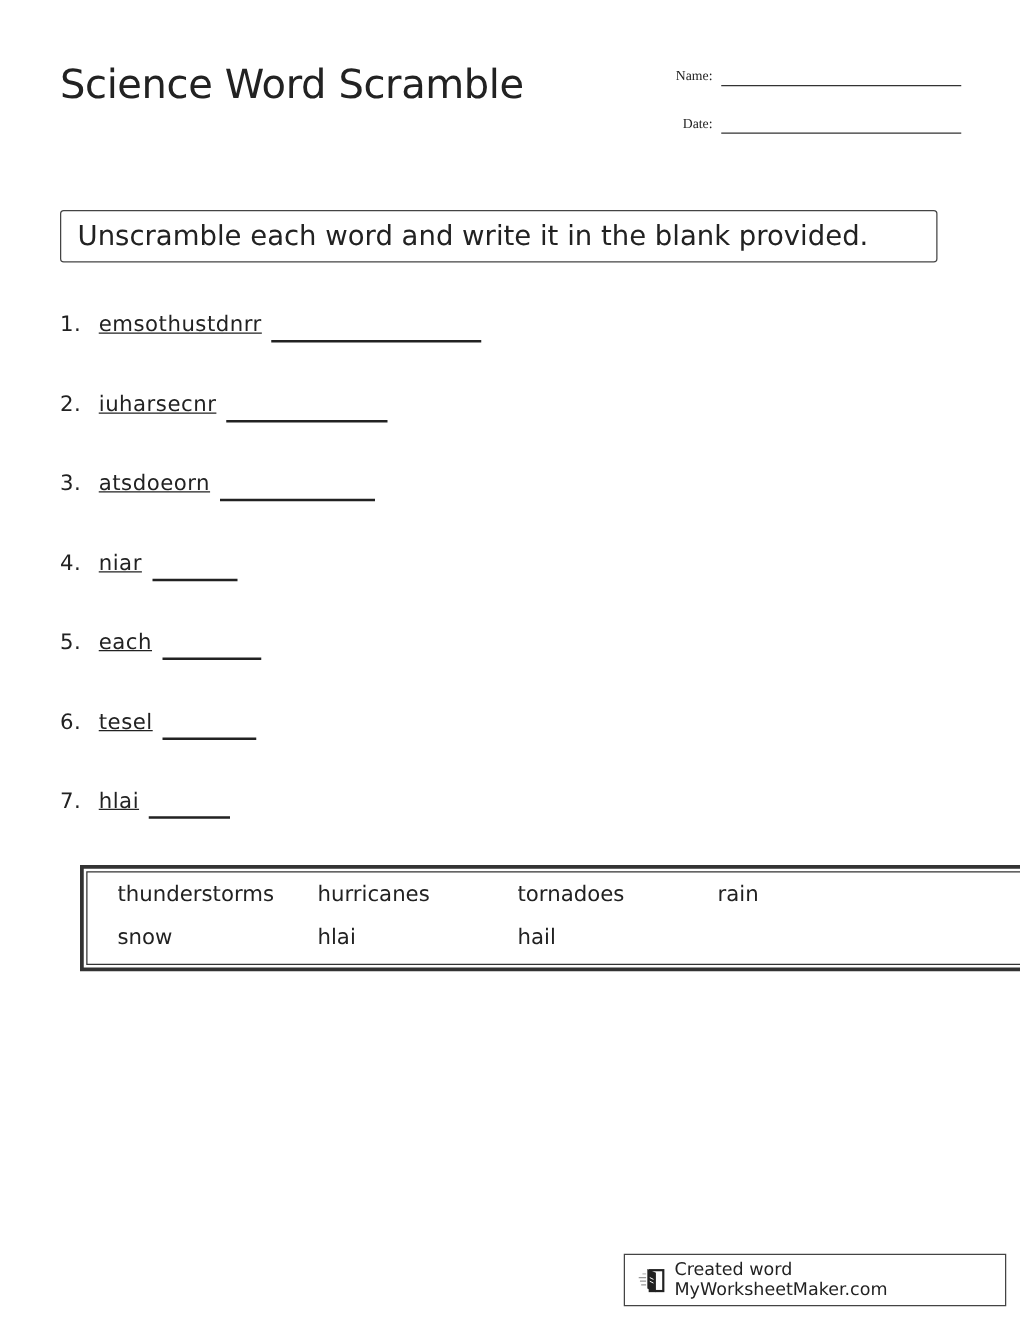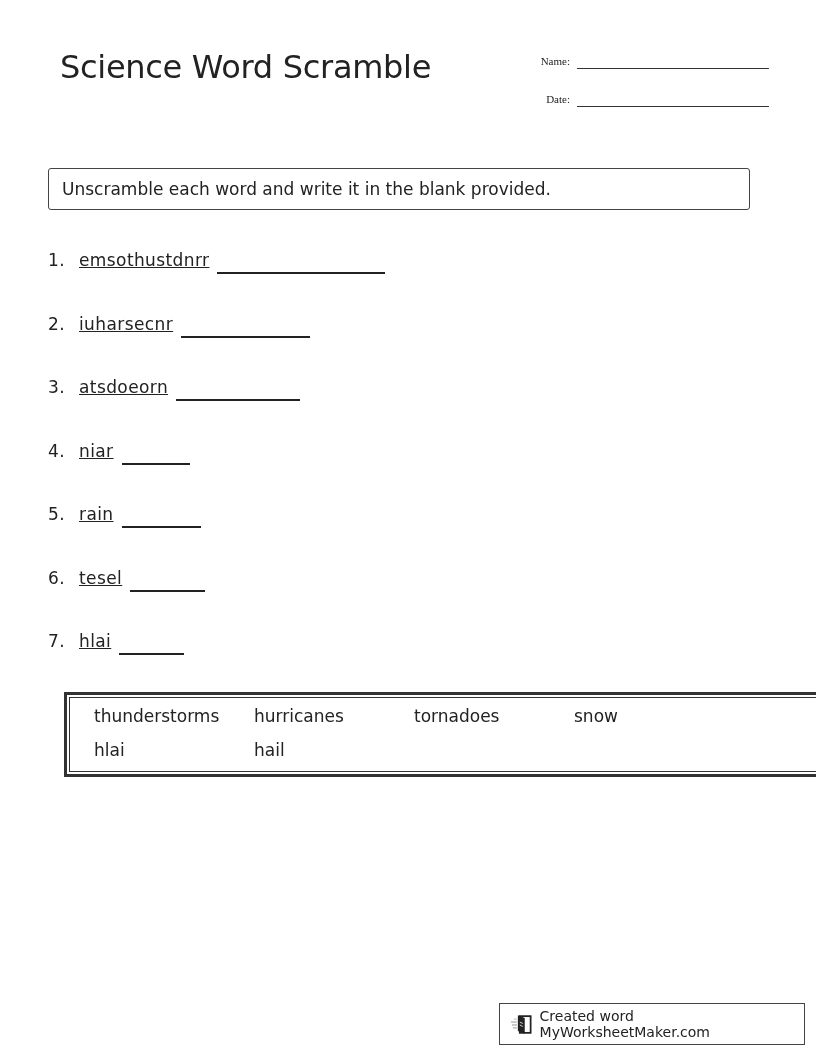--- a/index.html
+++ b/index.html
@@ -10,21 +10,21 @@
     body {
       width: 816px;
       height: 1056px;
       position: relative;
       overflow: hidden;
       color: #222222;
       font-family: "DejaVu Sans", sans-serif;
     }
     .title {
       position: absolute;
-      left: 60px;
+      left: 48px;
       top: 48px;
       font-size: 32px;
       font-weight: normal;
       letter-spacing: -0.3px;
       color: #222;
       margin: 0;
     }
     .field-row {
       position: absolute;
       display: flex;
@@ -49,21 +49,21 @@
       left: 48px;
       top: 168px;
       width: 702px;
       height: 42px;
       border: 1.5px solid #444;
       border-radius: 3px;
       box-sizing: border-box;
       padding: 0 0 0 13px;
       display: flex;
       align-items: center;
-      font-size: 17px;
+      font-size: 22px;
       color: #222;
     }
     .questions {
       position: absolute;
       left: 48px;
       top: 250px;
       margin: 0;
       padding: 0;
       list-style: none;
     }
@@ -165,40 +165,41 @@
     <span class="word">atsdoeorn</span>
     <span class="blank" style="width:124px"></span>
   </li>
   <li class="question">
     <span class="num">4.</span>
     <span class="word">niar</span>
     <span class="blank" style="width:68px"></span>
   </li>
   <li class="question">
     <span class="num">5.</span>
-    <span class="word">rain</span>
+    <span class="word">each</span>
     <span class="blank" style="width:79px"></span>
   </li>
   <li class="question">
     <span class="num">6.</span>
     <span class="word">tesel</span>
     <span class="blank" style="width:75px"></span>
   </li>
   <li class="question">
     <span class="num">7.</span>
     <span class="word">hlai</span>
     <span class="blank" style="width:65px"></span>
   </li>
 </ol>
 
 <div class="word-bank">
   <div class="word-bank-inner">
     <span class="bank-word">thunderstorms</span>
     <span class="bank-word">hurricanes</span>
     <span class="bank-word">tornadoes</span>
+    <span class="bank-word">rain</span>
     <span class="bank-word">snow</span>
     <span class="bank-word">hlai</span>
     <span class="bank-word">hail</span>
   </div>
 </div>
 
 <div class="footer">
   <svg class="logo" viewBox="0 0 24 22">
     <line x1="1" y1="9" x2="7" y2="9" stroke="#999" stroke-width="1"></line>
     <line x1="2" y1="12" x2="7" y2="12" stroke="#999" stroke-width="1"></line>

